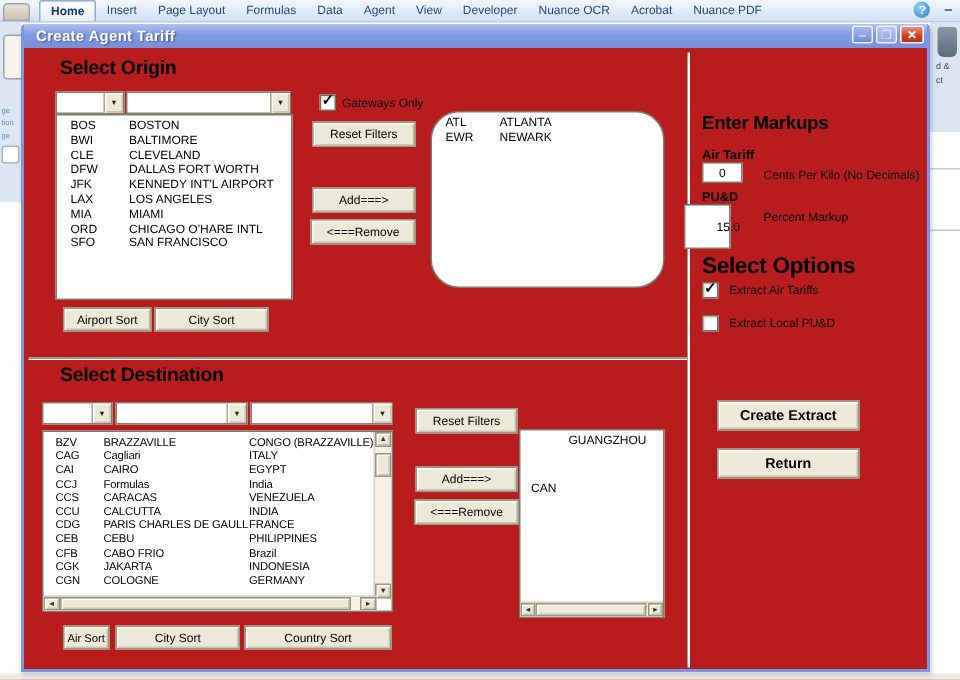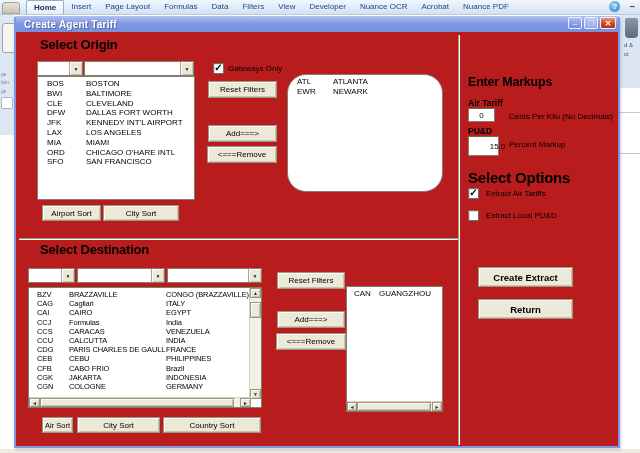--- a/index.html
+++ b/index.html
@@ -69,21 +69,21 @@
   .o-rows .lrow { font-size:8px; line-height:9.8px; padding-left:9px; }
   .o-rows .c-code { width:39px; flex:none; }
   .g-rows .lrow { font-size:8px; line-height:9.8px; padding-left:9px; }
   .g-rows .c-code { width:36px; flex:none; }
   .d-rows { inset:2px 12px 10px 0; }
   .d-rows .lrow { font-size:7.5px; line-height:9.2px; padding-left:8px; letter-spacing:-.1px; }
   .d-rows .c-code { width:32px; flex:none; }
   .d-rows .c-city { width:97px; flex:none; overflow:hidden; }
   .s-rows { inset:2px 0 10px 0; }
   .s-rows .lrow { font-size:8px; line-height:10px; padding-left:7px; }
-  .s-rows .c-code { width:25px; flex:none; }
+  .s-rows .c-code { width:25px; flex:none;margin-top:32px; }
 
   .combo { position:absolute; height:15px; background:#fff; border:1px solid #83806f; }
   .combo .arrow { position:absolute; right:0; top:0; bottom:0; width:13px; background:#ece9d8;
     border-left:1px solid #aaa79a; box-shadow:inset 1px 1px 0 #fdfcf6, inset -1px -1px 0 #c8c4b1;
     font-size:5px; color:#202020; display:flex; align-items:center; justify-content:center; }
 
   .cb { position:absolute; width:11px; height:11px; background:#fff; border:1px solid #6e6e62;
     box-shadow:inset 1px 1px 1px rgba(0,0,0,.15); font-size:10px; line-height:9px; text-align:center; color:#000; }
   .cb span { position:relative; top:-1px; left:0px; font-weight:bold; }
   .cblabel { position:absolute; font-size:8px; color:#000; white-space:nowrap; }
@@ -109,21 +109,21 @@
 
   <div class="tabbar">
     <div class="office-stub"></div>
     <div style="display:flex;">
 
     <div class="tab active">Home</div>
         <div class="tab">Insert</div>
         <div class="tab">Page Layout</div>
         <div class="tab">Formulas</div>
         <div class="tab">Data</div>
-        <div class="tab">Filters</div>
+        <div class="tab">Agent</div>
         <div class="tab">View</div>
         <div class="tab">Developer</div>
         <div class="tab">Nuance OCR</div>
         <div class="tab">Acrobat</div>
         <div class="tab">Nuance PDF</div>
       </div>
     <div class="tabbar-right">
       <div class="help-circle">?</div>
       <div class="win-min-glyph">–</div>
     </div>
@@ -366,21 +366,21 @@
       <div class="btn" style="left:61px;top:385px;width:83px;height:16px;">City Sort</div>
       <div class="btn" style="left:147px;top:385px;width:98px;height:16px;">Country Sort</div>
 
       <div class="heading" style="left:452px;top:43px;font-size:12.5px;">Enter Markups</div>
 
       <div class="small-label" style="left:452px;top:66px;">Air Tariff</div>
       <div class="tinput" style="left:452px;top:76px;width:27px;height:14px;">0</div>
       <div class="hint" style="left:493px;top:80px;">Cents Per Kilo (No Decimals)</div>
 
       <div class="small-label" style="left:452px;top:94px;">PU&amp;D</div>
-      <div class="tinput" style="left:452px;top:104px;width:31px;height:20px;padding-left:28px;">15.0</div>
+      <div class="tinput" style="left:440px;top:104px;width:31px;height:30px;padding-left:28px;">15.0</div>
       <div class="hint" style="left:493px;top:108px;">Percent Markup</div>
 
       <div class="heading" style="left:452px;top:137px;font-size:15px;">Select Options</div>
 
       <div class="cb" style="left:452px;top:156px;">
         <span>✓</span>
       </div>
       <div class="cblabel" style="left:470px;top:157px;">Extract Air Tariffs</div>
 
       <div class="cb" style="left:452px;top:178px;">

